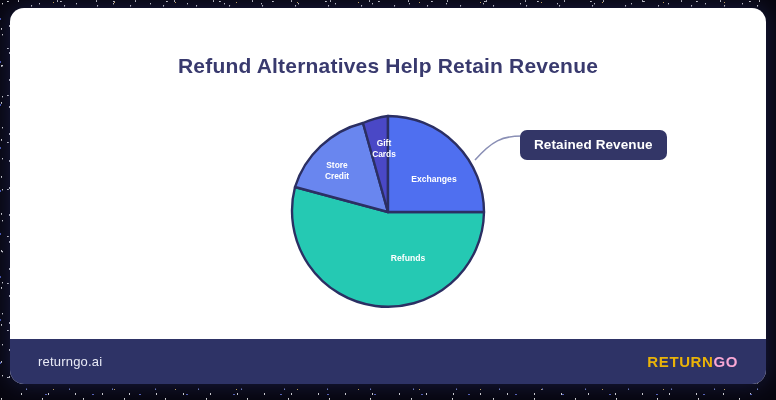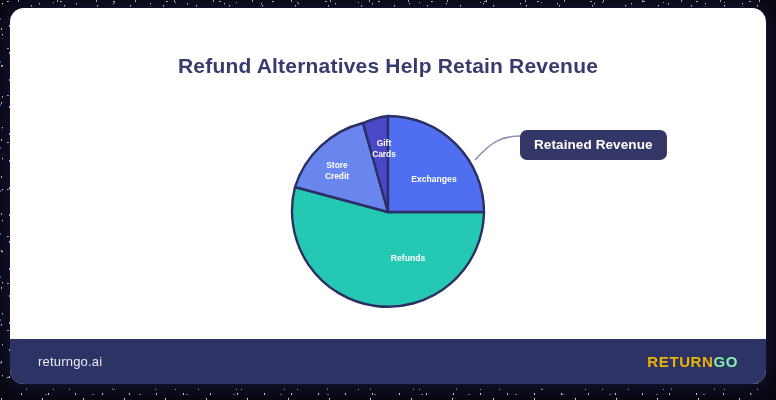--- a/index.html
+++ b/index.html
@@ -50,21 +50,21 @@
   }
 
   .footer{
     position:absolute;left:0;bottom:0;width:756px;height:45px;
     background:#2e3366;display:flex;align-items:center;
     justify-content:space-between;padding:8px 28px;box-sizing:border-box;
   }
   .footer-url{color:#e8eaf6;font-size:13px;letter-spacing:.2px;}
   .footer-logo{font-size:15px;font-weight:bold;letter-spacing:.6px;}
   .logo-return{color:#eab308;}
-  .logo-go{color:#86efac;}
+  .logo-go{color:#f9a8d4;}
 
   .slice-label{
     font-size:8.6px;font-weight:bold;fill:#ffffff;
     font-family:"Liberation Sans", sans-serif;
   }
   .slice-label.small{font-size:8.4px;}
 </style>
 </head>
 <body>
 

